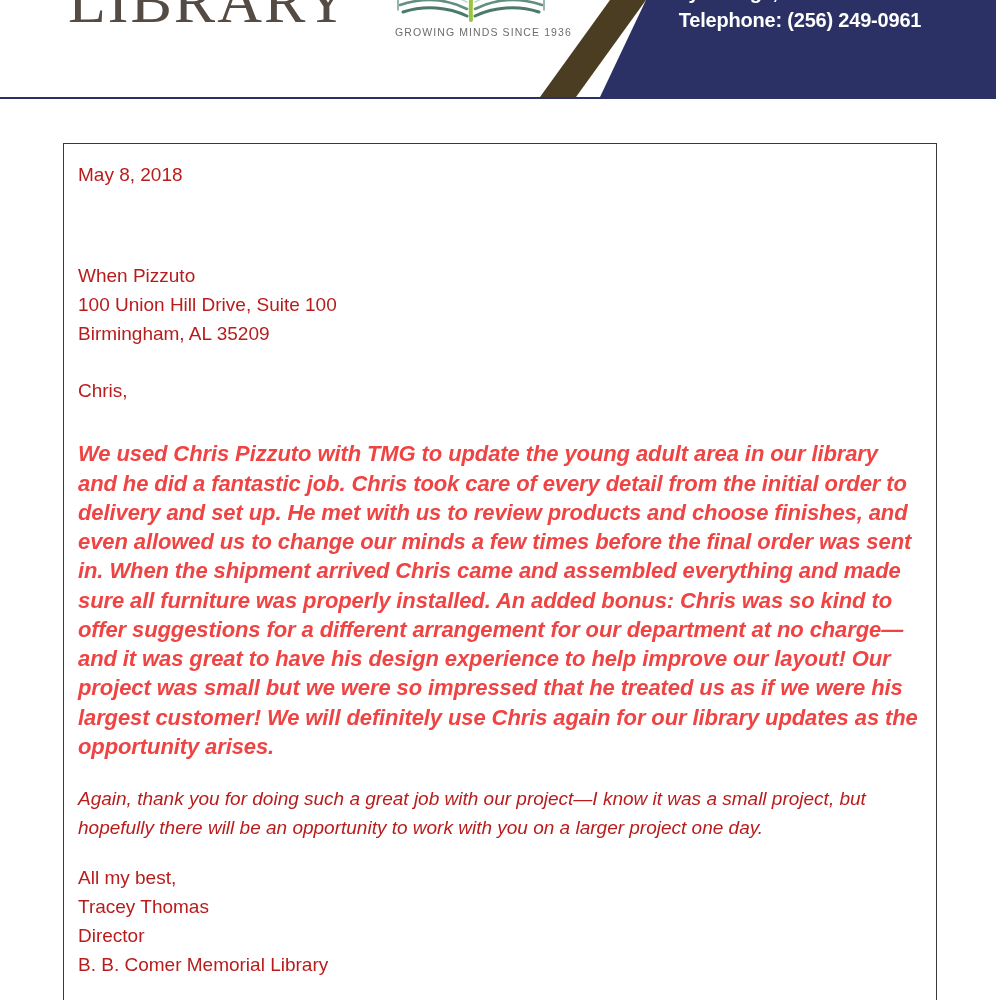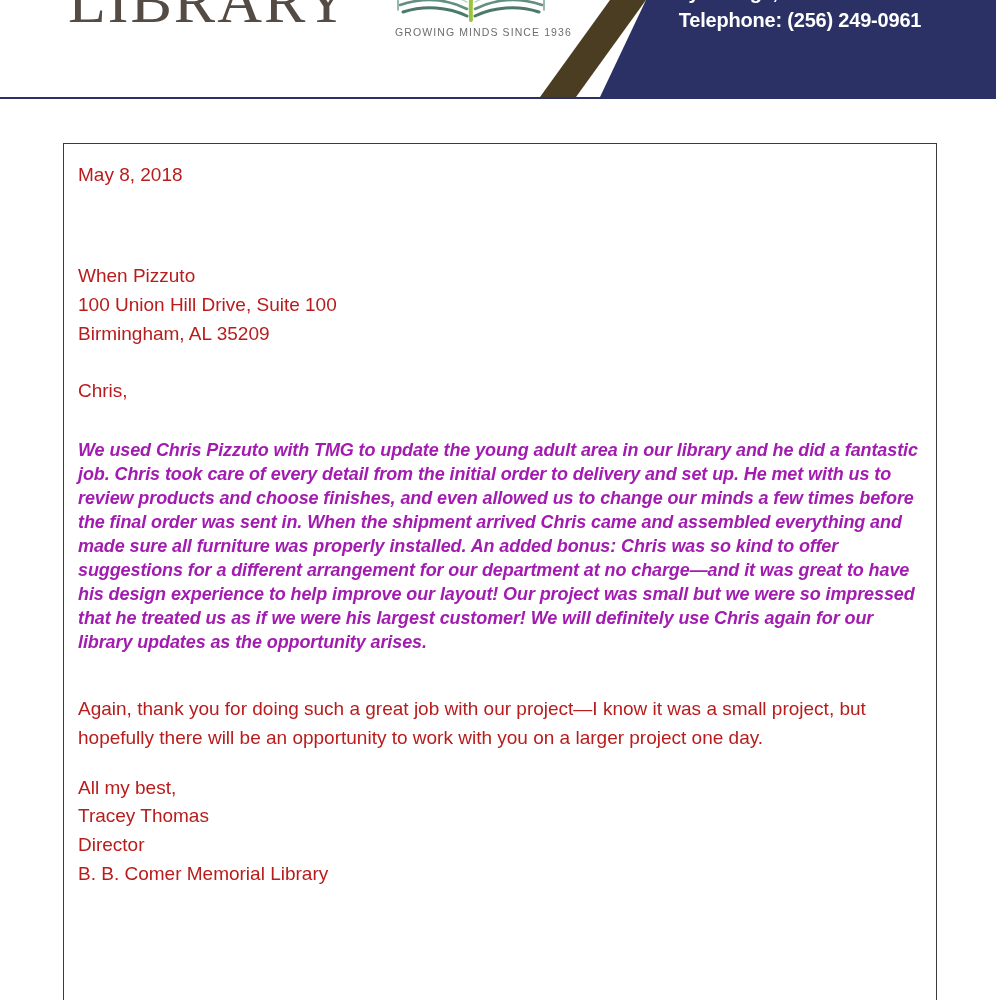--- a/index.html
+++ b/index.html
@@ -128,27 +128,27 @@
   #recipient div { line-height: 1.52; }
 
   #salutation { margin-top: 28px; }
 
   #intro-para { margin-top: 28px; }
 
   #testimonial {
     margin-top: 34px;
     font-weight: bold;
     font-style: italic;
-    font-size: 18px;
+    font-size: 22px;
     line-height: 1.33;
     letter-spacing: -0.1px;
-    color: #a21caf;
-  }
-
-  #closing-para { margin-top: 40px; }
+    color: #ef4444;
+  }
+
+  #closing-para { margin-top: 24px; font-style: italic; }
 
   #signature { margin-top: 21px; }
   #signature div { line-height: 1.52; }
 </style>
 </head>
 <body>
 
 <div id="page">
 
   <div id="letterhead">

